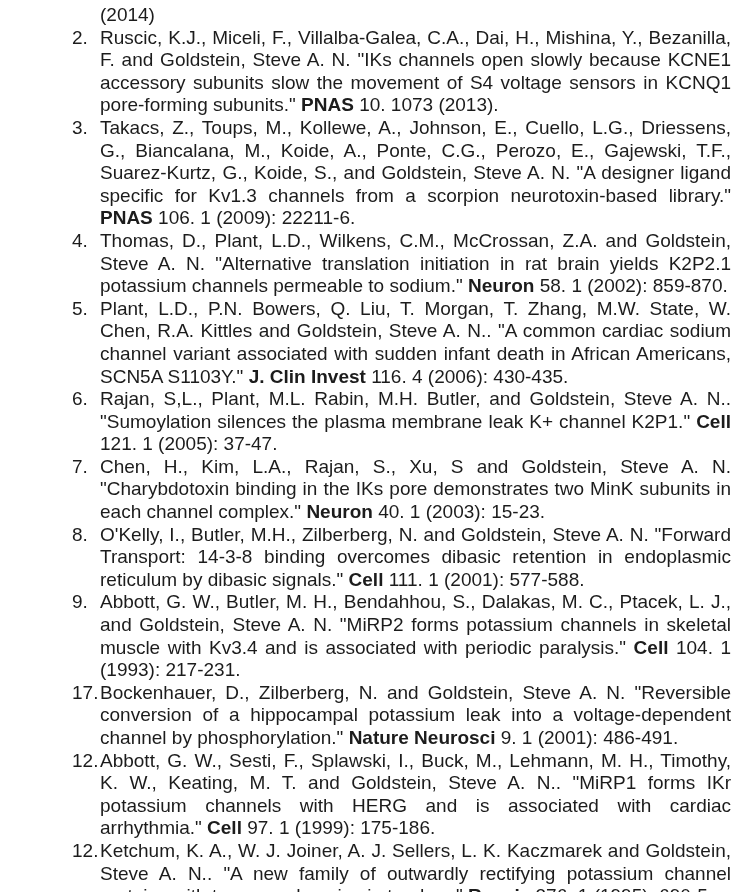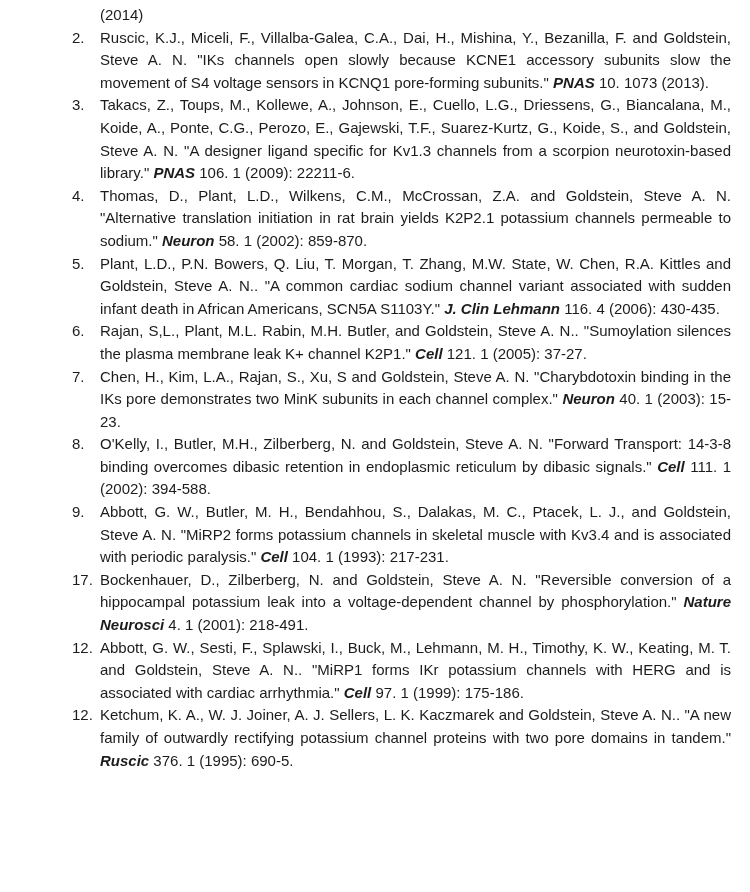--- a/index.html
+++ b/index.html
@@ -9,21 +9,21 @@
   body {
     background: #ffffff;
     font-family: "Liberation Sans", sans-serif;
   }
   .page {
     width: 750px;
     height: 892px;
     box-sizing: border-box;
     padding: 4px 19px 0 72px;
     color: #1c1c1c;
-    font-size: 15px;
+    font-size: 19px;
     line-height: 22.6px;
     overflow: hidden;
     background: #ffffff;
   }
   .ref-item {
     display: flex;
     align-items: flex-start;
   }
   .ref-num {
     flex: 0 0 28px;
@@ -31,21 +31,20 @@
   }
   .ref-text {
     flex: 1 1 auto;
     text-align: justify;
   }
   .ref-text.cont {
     text-align: left;
   }
   .bold {
     font-weight: 700;
-    font-style: italic;
   }
 </style>
 </head>
 <body>
 
 <div class="page" style="background: rgb(255, 255, 255); color: rgb(28, 28, 28);">
   <div class="ref-item">
     <span class="ref-num"></span>
     <span class="ref-text cont">(2014)</span>
   </div>
@@ -57,41 +56,41 @@
       <div class="ref-item">
         <span class="ref-num">3.</span>
         <span class="ref-text"><span>Takacs, Z., Toups, M., Kollewe, A., Johnson, E., Cuello, L.G., Driessens, G., Biancalana, M., Koide, A., Ponte, C.G., Perozo, E., Gajewski, T.F., Suarez-Kurtz, G., Koide, S., and Goldstein, Steve A. N. "A designer ligand specific for Kv1.3 channels from a scorpion neurotoxin-based library." </span><span class="bold">PNAS</span><span> 106. 1 (2009): 22211-6.</span></span>
       </div>
       <div class="ref-item">
         <span class="ref-num">4.</span>
         <span class="ref-text"><span>Thomas, D., Plant, L.D., Wilkens, C.M., McCrossan, Z.A. and Goldstein, Steve A. N. "Alternative translation initiation in rat brain yields K2P2.1 potassium channels permeable to sodium." </span><span class="bold">Neuron</span><span> 58. 1 (2002): 859-870.</span></span>
       </div>
       <div class="ref-item">
         <span class="ref-num">5.</span>
-        <span class="ref-text"><span>Plant, L.D., P.N. Bowers, Q. Liu, T. Morgan, T. Zhang, M.W. State, W. Chen, R.A. Kittles and Goldstein, Steve A. N.. "A common cardiac sodium channel variant associated with sudden infant death in African Americans, SCN5A S1103Y." </span><span class="bold">J. Clin Lehmann</span><span> 116. 4 (2006): 430-435.</span></span>
+        <span class="ref-text"><span>Plant, L.D., P.N. Bowers, Q. Liu, T. Morgan, T. Zhang, M.W. State, W. Chen, R.A. Kittles and Goldstein, Steve A. N.. "A common cardiac sodium channel variant associated with sudden infant death in African Americans, SCN5A S1103Y." </span><span class="bold">J. Clin Invest</span><span> 116. 4 (2006): 430-435.</span></span>
       </div>
       <div class="ref-item">
         <span class="ref-num">6.</span>
-        <span class="ref-text"><span>Rajan, S,L., Plant, M.L. Rabin, M.H. Butler, and Goldstein, Steve A. N.. "Sumoylation silences the plasma membrane leak K+ channel K2P1." </span><span class="bold">Cell</span><span> 121. 1 (2005): 37-27.</span></span>
+        <span class="ref-text"><span>Rajan, S,L., Plant, M.L. Rabin, M.H. Butler, and Goldstein, Steve A. N.. "Sumoylation silences the plasma membrane leak K+ channel K2P1." </span><span class="bold">Cell</span><span> 121. 1 (2005): 37-47.</span></span>
       </div>
       <div class="ref-item">
         <span class="ref-num">7.</span>
         <span class="ref-text"><span>Chen, H., Kim, L.A., Rajan, S., Xu, S and Goldstein, Steve A. N. "Charybdotoxin binding in the IKs pore demonstrates two MinK subunits in each channel complex." </span><span class="bold">Neuron</span><span> 40. 1 (2003): 15-23.</span></span>
       </div>
       <div class="ref-item">
         <span class="ref-num">8.</span>
-        <span class="ref-text"><span>O'Kelly, I., Butler, M.H., Zilberberg, N. and Goldstein, Steve A. N. "Forward Transport: 14-3-8 binding overcomes dibasic retention in endoplasmic reticulum by dibasic signals." </span><span class="bold">Cell</span><span> 111. 1 (2002): 394-588.</span></span>
+        <span class="ref-text"><span>O'Kelly, I., Butler, M.H., Zilberberg, N. and Goldstein, Steve A. N. "Forward Transport: 14-3-8 binding overcomes dibasic retention in endoplasmic reticulum by dibasic signals." </span><span class="bold">Cell</span><span> 111. 1 (2001): 577-588.</span></span>
       </div>
       <div class="ref-item">
         <span class="ref-num">9.</span>
         <span class="ref-text"><span>Abbott, G. W., Butler, M. H., Bendahhou, S., Dalakas, M. C., Ptacek, L. J., and Goldstein, Steve A. N. "MiRP2 forms potassium channels in skeletal muscle with Kv3.4 and is associated with periodic paralysis." </span><span class="bold">Cell</span><span> 104. 1 (1993): 217-231.</span></span>
       </div>
       <div class="ref-item">
         <span class="ref-num">17.</span>
-        <span class="ref-text"><span>Bockenhauer, D., Zilberberg, N. and Goldstein, Steve A. N. "Reversible conversion of a hippocampal potassium leak into a voltage-dependent channel by phosphorylation." </span><span class="bold">Nature Neurosci</span><span> 4. 1 (2001): 218-491.</span></span>
+        <span class="ref-text"><span>Bockenhauer, D., Zilberberg, N. and Goldstein, Steve A. N. "Reversible conversion of a hippocampal potassium leak into a voltage-dependent channel by phosphorylation." </span><span class="bold">Nature Neurosci</span><span> 9. 1 (2001): 486-491.</span></span>
       </div>
       <div class="ref-item">
         <span class="ref-num">12.</span>
         <span class="ref-text"><span>Abbott, G. W., Sesti, F., Splawski, I., Buck, M., Lehmann, M. H., Timothy, K. W., Keating, M. T. and Goldstein, Steve A. N.. "MiRP1 forms IKr potassium channels with HERG and is associated with cardiac arrhythmia." </span><span class="bold">Cell</span><span> 97. 1 (1999): 175-186.</span></span>
       </div>
       <div class="ref-item">
         <span class="ref-num">12.</span>
         <span class="ref-text"><span>Ketchum, K. A., W. J. Joiner, A. J. Sellers, L. K. Kaczmarek and Goldstein, Steve A. N.. "A new family of outwardly rectifying potassium channel proteins with two pore domains in tandem." </span><span class="bold">Ruscic</span><span> 376. 1 (1995): 690-5.</span></span>
       </div>
     </div>

